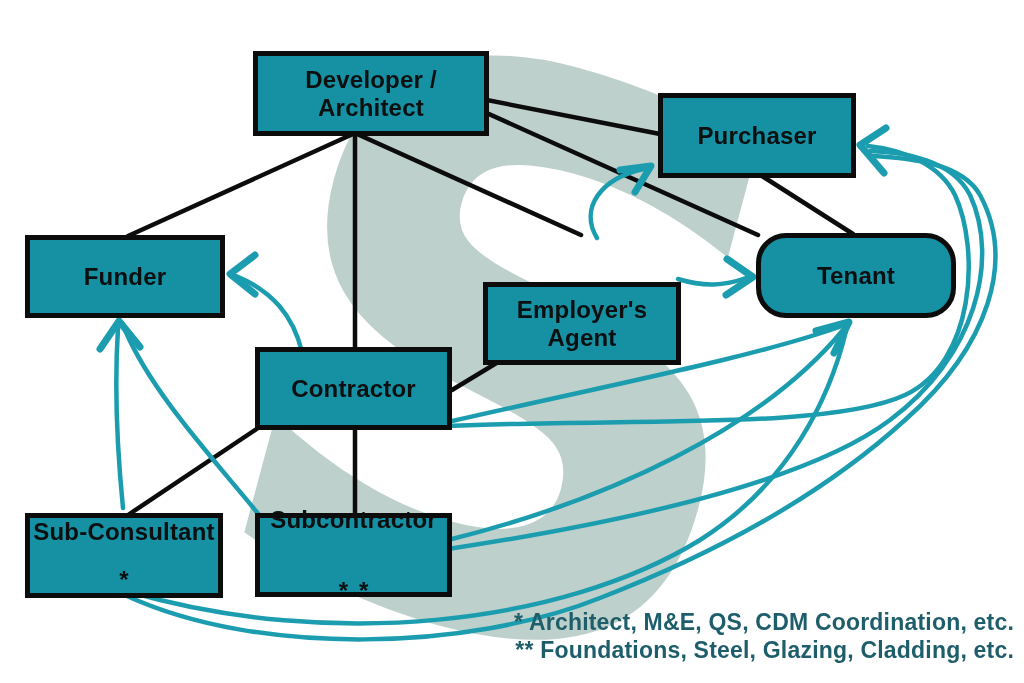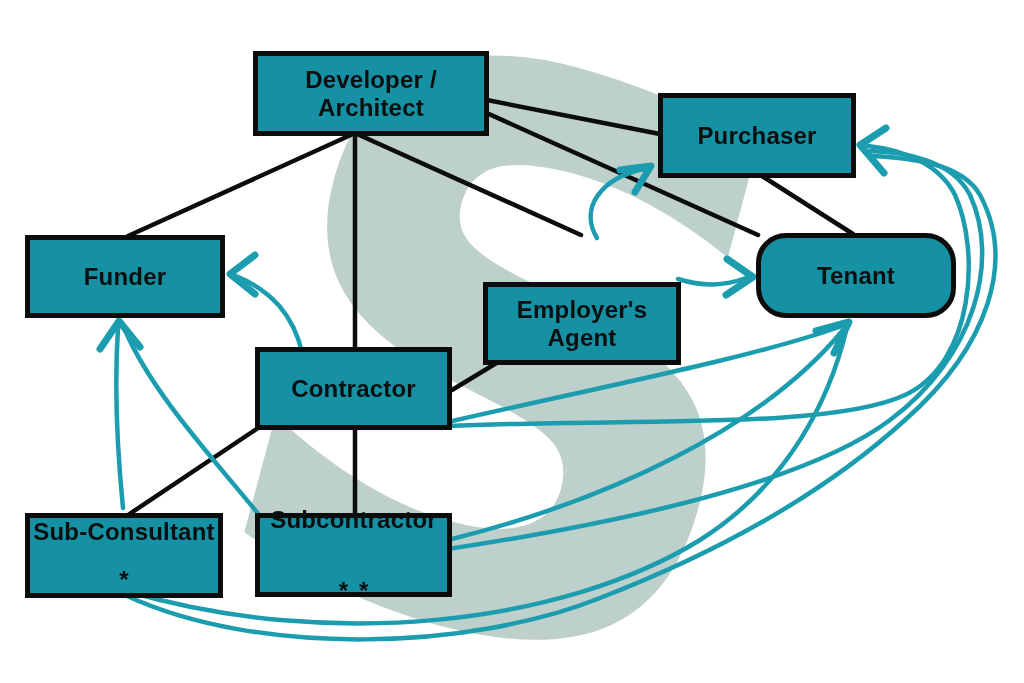--- a/index.html
+++ b/index.html
@@ -98,14 +98,18 @@
   <div class="node" style="left:25px;top:513px;width:198px;height:85px;justify-content:space-between;">
     <span>Sub-Consultant</span>
     <span class="l2 stars">*</span>
   </div>
 
   <div class="node" style="left:255px;top:513px;width:197px;height:84px;gap:44px;">
     <span>Subcontractor</span>
     <span class="l2 stars">**</span>
   </div>
 
+  <div class="footnotes">
+    <div>* Architect, M&amp;E, QS, CDM Coordination, etc.</div>
+    <div>** Foundations, Steel, Glazing, Cladding, etc.</div>
+  </div>
 
 </div>
 
 </body></html>

